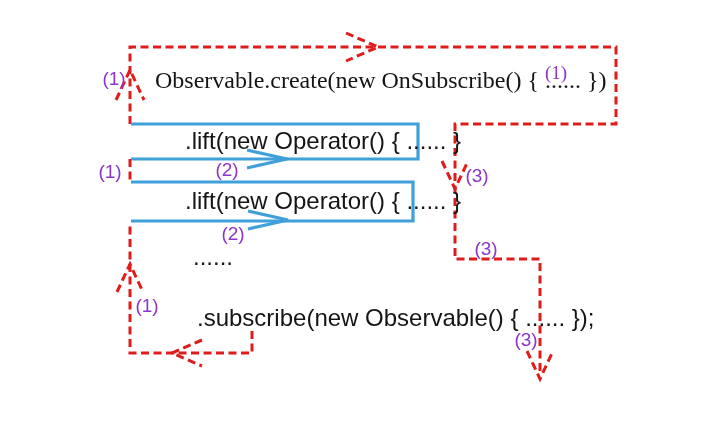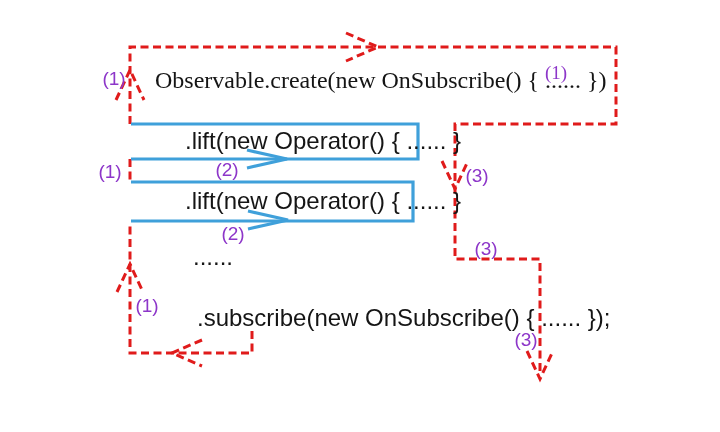--- a/index.html
+++ b/index.html
@@ -57,21 +57,21 @@
   </svg>
 
   <div class="code" style="left:155px;top:81px;font-family:Liberation Serif, serif;"><span>Observable.create(new OnSubscribe() { </span><span class="sup">(1)</span><span>...... })</span></div>
 
   <div class="code" style="left:185px;top:141px;">.lift(new Operator() { ...... }</div>
 
   <div class="code" style="left:185px;top:201px;">.lift(new Operator() { ...... }</div>
 
   <div class="code" style="left:193px;top:257px;">......</div>
 
-  <div class="code" style="left:197px;top:318px;">.subscribe(new OnSubscribe() { ...... });</div>
+  <div class="code" style="left:197px;top:318px;">.subscribe(new Observable() { ...... });</div>
 
   <div class="label" style="left:114px;top:78px;">(1)</div>
   <div class="label" style="left:110px;top:171px;">(1)</div>
   <div class="label" style="left:147px;top:305px;">(1)</div>
   <div class="label" style="left:227px;top:169px;">(2)</div>
   <div class="label" style="left:233px;top:233px;">(2)</div>
   <div class="label" style="left:477px;top:175px;">(3)</div>
   <div class="label" style="left:486px;top:248px;">(3)</div>
   <div class="label" style="left:526px;top:339px;">(3)</div>
 

